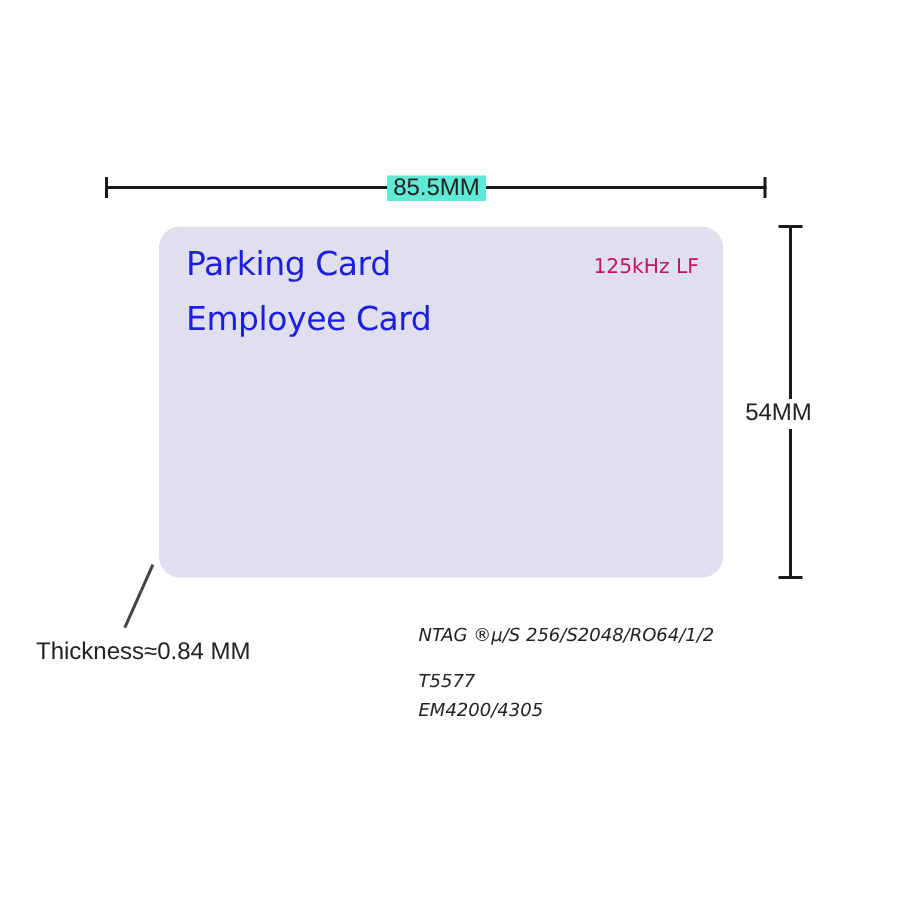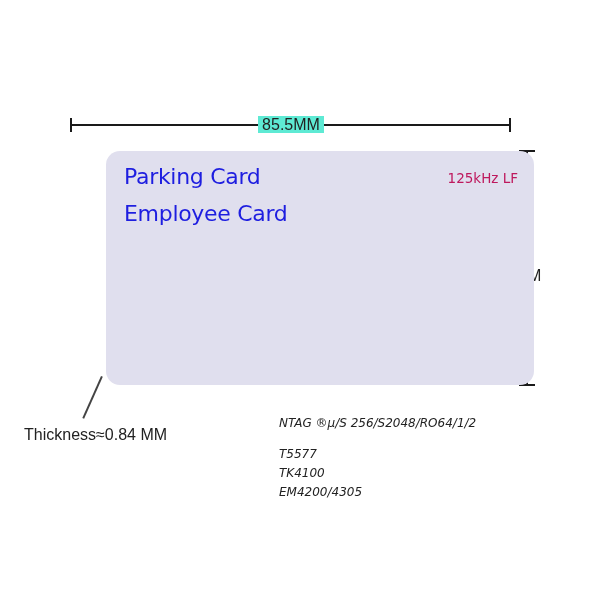--- a/index.html
+++ b/index.html
@@ -7,21 +7,21 @@
     
     .hline { position:absolute; left:71px; top:124px; width:440px; height:2px; background:#1a1a1a; }
     .hcap { position:absolute; top:118px; width:2px; height:14px; background:#1a1a1a; }
     .hlabel { position:absolute; top:115px; left:0; width:582px; text-align:center; }
     .hlabel span { background:#5eead4; padding:0 4px; font-family:"Liberation Sans", sans-serif; font-size:16px; color:#222; }
     
     .vline { position:absolute; left:526px; top:151px; width:2px; height:234px; background:#1a1a1a; }
     .vcap { position:absolute; left:519px; width:16px; height:2px; background:#1a1a1a; }
     .vlabel { position:absolute; left:494px; top:266px; width:50px; text-align:center; background:#fff; font-family:"Liberation Sans", sans-serif; font-size:16px; color:#222; line-height:20px; }
     
-    .card { position:absolute; left:106px; top:151px; width:428px; height:234px; background:#e0dfee; border-radius:14px; }
+    .card { position:absolute; left:106px; top:151px; width:376px; height:234px; background:#e0dfee; border-radius:14px; }
     .card-title { position:absolute; left:18px; font-family:"DejaVu Sans", sans-serif; font-size:22px; color:#1e1ee0; white-space:nowrap; letter-spacing:-0.3px; }
     .freq { position:absolute; right:16px; top:19px; font-family:"DejaVu Sans", sans-serif; font-size:13.5px; color:#be185d; }
     
     .leader { position:absolute; left:83px; top:376px; width:2px; height:46px; background:#444; transform-origin:top left; transform:rotate(24deg); }
     .thick { position:absolute; left:24px; top:426px; font-family:"Liberation Sans", sans-serif; font-size:16px; color:#222; white-space:nowrap; }
     
     .chips { position:absolute; left:279px; font-family:"DejaVu Sans", sans-serif; font-size:12px; color:#222; white-space:nowrap;font-style:italic; }
     .chips div { line-height:19px; }
   </style>
 </head>
@@ -46,15 +46,14 @@
 </div>
 
 <div class="leader" style="left:101px; top:376px; transform:rotate(24deg);"></div>
 <div class="thick">Thickness≈0.84 MM</div>
 
 <div class="chips" style="top:414px;">
   <div>NTAG ®μ/S 256/S2048/RO64/1/2</div>
 </div>
 <div class="chips" style="top:445px;">
   <div>T5577</div>
-  <div>TK4100</div>
   <div>EM4200/4305</div>
 </div>
 
 </body></html>

